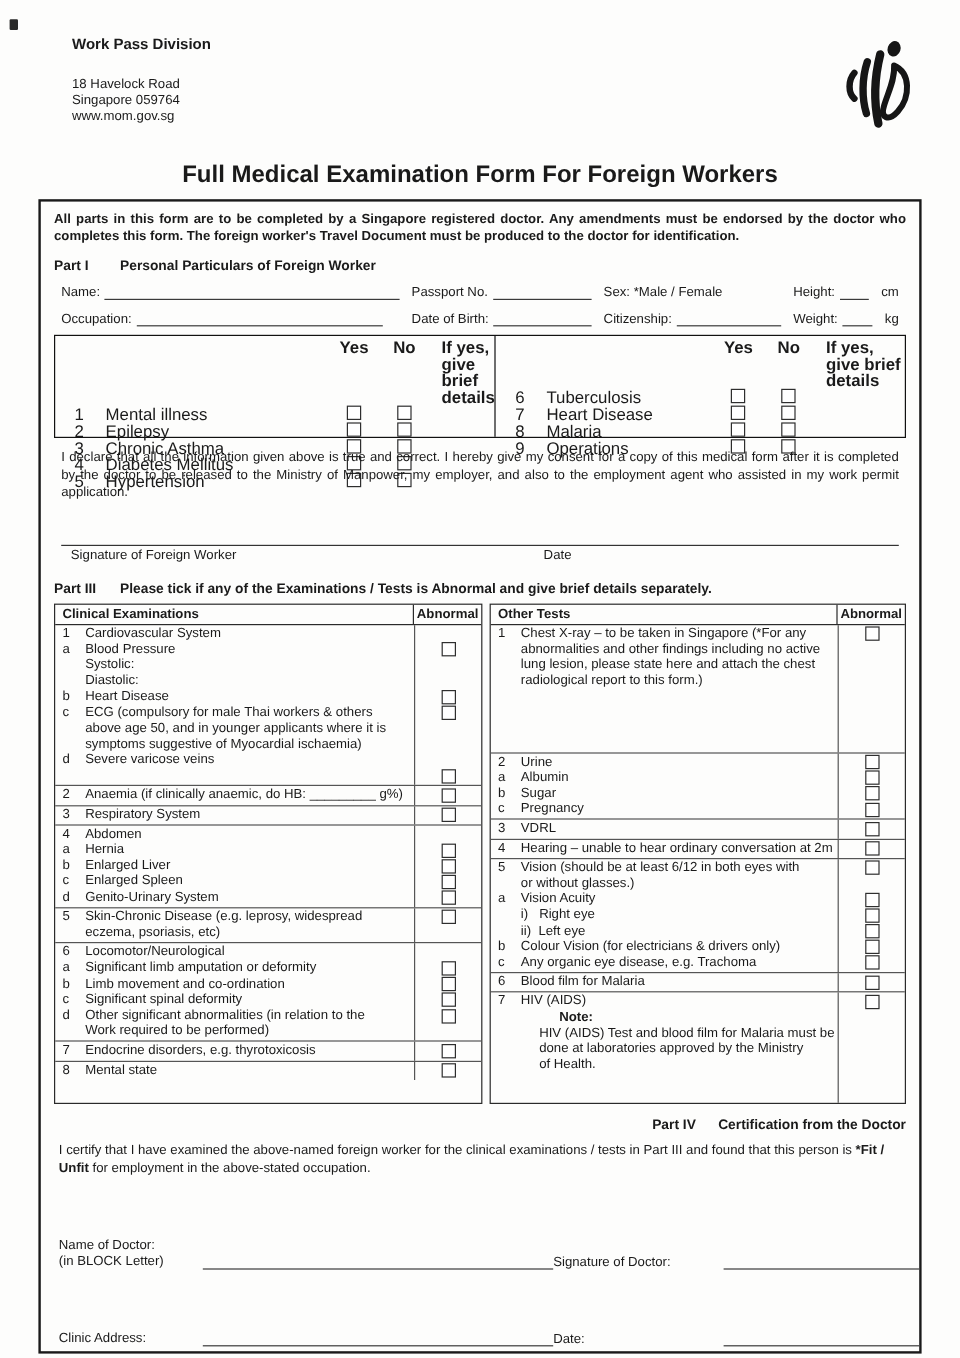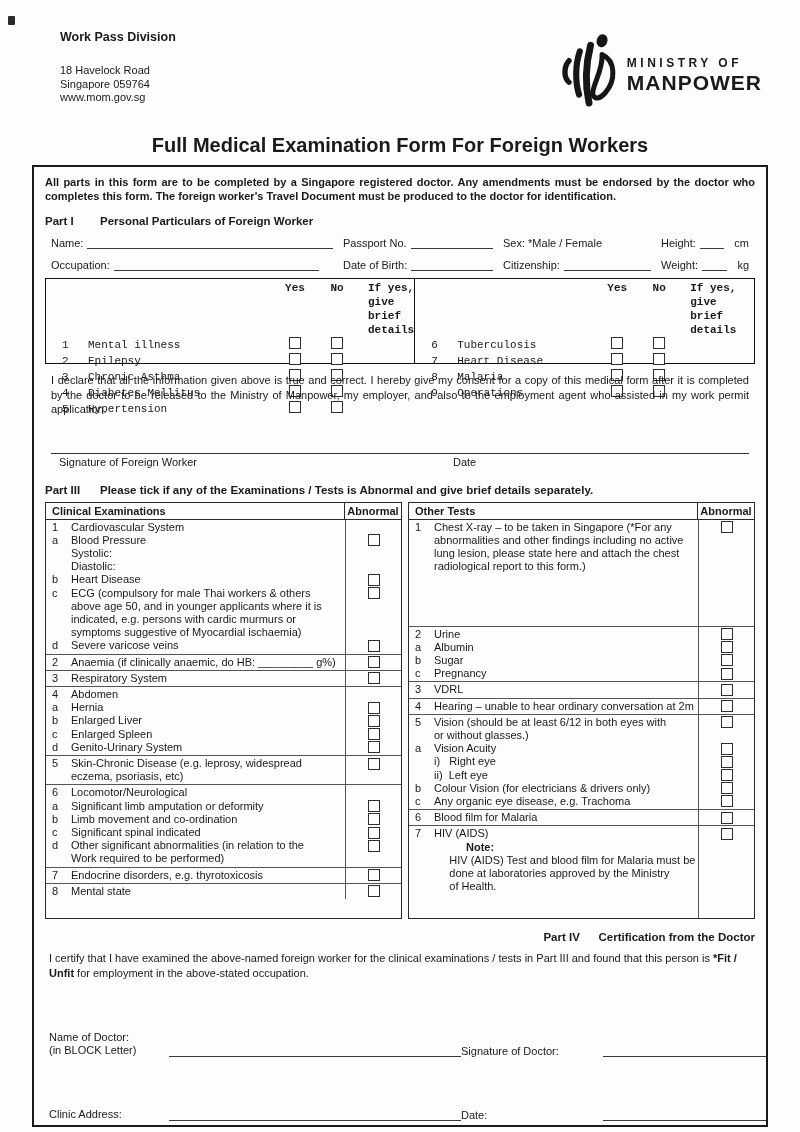--- a/index.html
+++ b/index.html
@@ -22,21 +22,21 @@
   .ph{display:flex;font-weight:bold;font-size:11.5px;}
   .ph .pnum{width:55px;flex:none;}
   
   .p1row{display:flex;margin:9px 6px 0;font-size:11px;align-items:flex-end;}
   .fld{display:flex;align-items:flex-end;}
   .ul{border-bottom:1px solid #3a3a3a;height:12px;}
   .c1{width:292px;} .c2{width:160px;} .c3{width:158px;} .c4{flex:1;}
   .grow{flex:1;margin:0 10px 0 4px;}
   
   .p2box{border:1.5px solid #111;display:flex;margin-top:7px;height:86px;box-sizing:border-box;}
-  .p2half{flex:1;padding:2px 0 0 8px;font-size:11px;font-family:Liberation Mono, monospace;}
+  .p2half{flex:1;padding:2px 0 0 8px;font-size:14px;}
   .p2half.rt{border-left:1.5px solid #111;}
   .p2hdr{display:flex;font-weight:bold;line-height:14px;}
   .p2sp-l{width:220px;flex:none;} .p2sp-r{width:173px;flex:none;}
   .yescol,.nocol{width:42px;flex:none;text-align:center;}
   .detcol{margin-left:10px;}
   .p2row{display:flex;line-height:14px;align-items:center;}
   .p2num{width:34px;flex:none;padding-left:8px;box-sizing:border-box;}
   .p2lab-l{width:186px;flex:none;} .p2lab-r{width:139px;flex:none;}
   .cb{width:10px;height:10px;border:1.4px solid #2e2e2e;display:inline-block;background:#fff;box-sizing:content-box;}
   .cbcell{width:42px;flex:none;text-align:center;}
@@ -90,24 +90,20 @@
     <div class="logo">
       <span>
         <svg width="60" height="82" viewBox="0 0 78 104" fill="none">
           <ellipse cx="56" cy="10" rx="7" ry="8.5" transform="rotate(18 56 10)" fill="#161616"></ellipse>
           <path d="M13,36 C6,44 6,58 13,64" stroke="#161616" stroke-width="7" stroke-linecap="round" fill="none"></path>
           <path d="M27,24 C21,42 21,64 26,80" stroke="#161616" stroke-width="8" stroke-linecap="round" fill="none"></path>
           <path d="M41,16 C35,40 34,68 39,91" stroke="#161616" stroke-width="9" stroke-linecap="round" fill="none"></path>
           <path d="M56,28 C74,36 74,62 60,78 C50,89 41,85 45,72 C49,58 57,44 56,28 Z" stroke="#161616" stroke-width="6.5" fill="none" stroke-linejoin="round"></path>
         </svg>
       </span>
-      <div class="logotext">
-        <div class="l1">MINISTRY OF</div>
-        <div class="l2">MANPOWER</div>
-      </div>
     </div>
   </div>
 
   <div class="title">Full Medical Examination Form For Foreign Workers</div>
 
   <div class="formbox">
     <div class="intro">All parts in this form are to be completed by a Singapore registered doctor. Any amendments must be endorsed by the doctor who completes this form. The foreign worker's Travel Document must be produced to the doctor for identification.</div>
 
     <div class="ph" style="margin-top:12px;">
       <span class="pnum">Part I</span>
@@ -271,24 +267,20 @@
                 <div class="p3line">
                   <span class="pfx">c</span>
                   <span class="txt">ECG (compulsory for male Thai workers &amp; others</span>
                 </div>
                 <div class="p3line">
                   <span class="pfx"></span>
                   <span class="txt">above age 50, and in younger applicants where it is</span>
                 </div>
                 <div class="p3line">
                   <span class="pfx"></span>
-                  <span class="txt">indicated, e.g. persons with cardic murmurs or</span>
-                </div>
-                <div class="p3line">
-                  <span class="pfx"></span>
                   <span class="txt">symptoms suggestive of Myocardial ischaemia)</span>
                 </div>
                 <div class="p3line">
                   <span class="pfx">d</span>
                   <span class="txt">Severe varicose veins</span>
                 </div>
               </div>
               <div class="p3cbs">
                 <div class="cbslot"></div>
                 <div class="cbslot">
@@ -402,21 +394,21 @@
                 <div class="p3line">
                   <span class="pfx">a</span>
                   <span class="txt">Significant limb amputation or deformity</span>
                 </div>
                 <div class="p3line">
                   <span class="pfx">b</span>
                   <span class="txt">Limb movement and co-ordination</span>
                 </div>
                 <div class="p3line">
                   <span class="pfx">c</span>
-                  <span class="txt">Significant spinal indicated</span>
+                  <span class="txt">Significant spinal deformity</span>
                 </div>
                 <div class="p3line">
                   <span class="pfx">d</span>
                   <span class="txt">Other significant abnormalities (in relation to the</span>
                 </div>
                 <div class="p3line">
                   <span class="pfx"></span>
                   <span class="txt">Work required to be performed)</span>
                 </div>
               </div>

